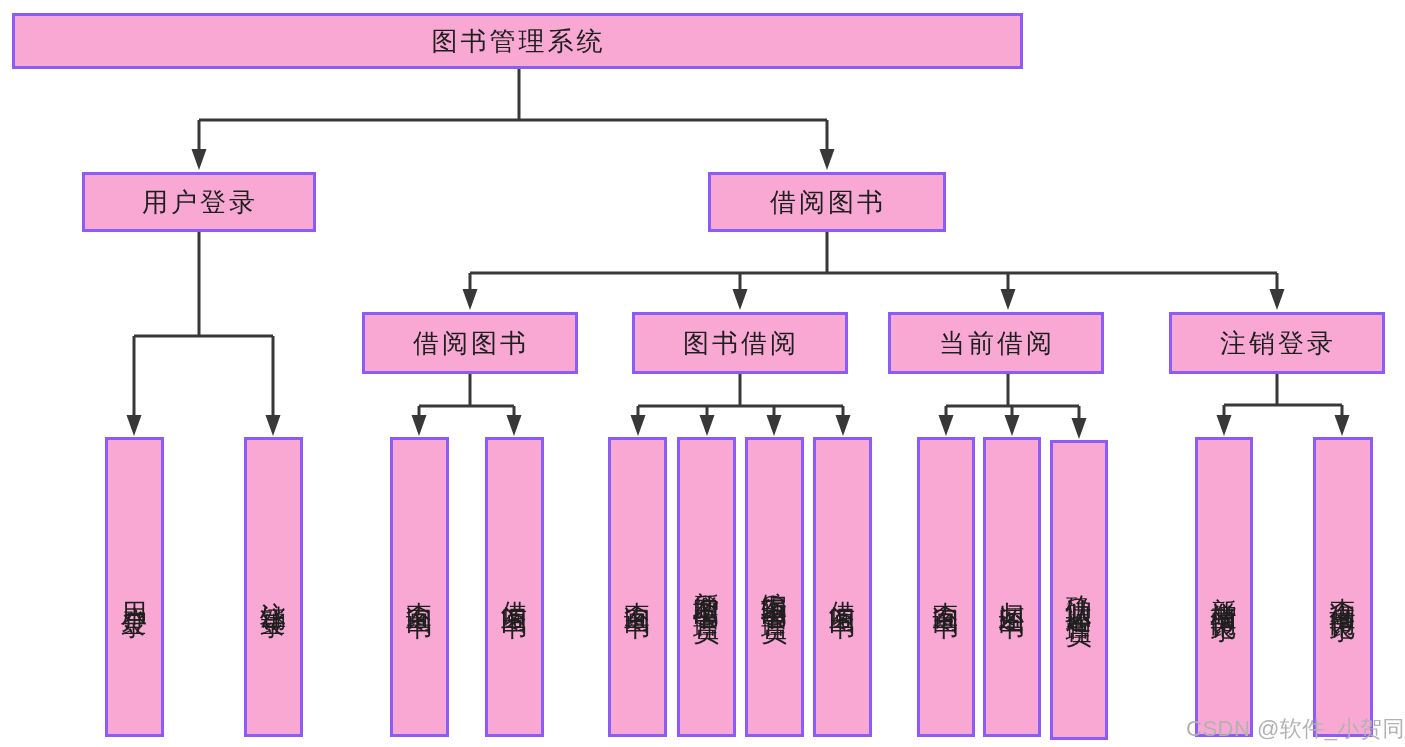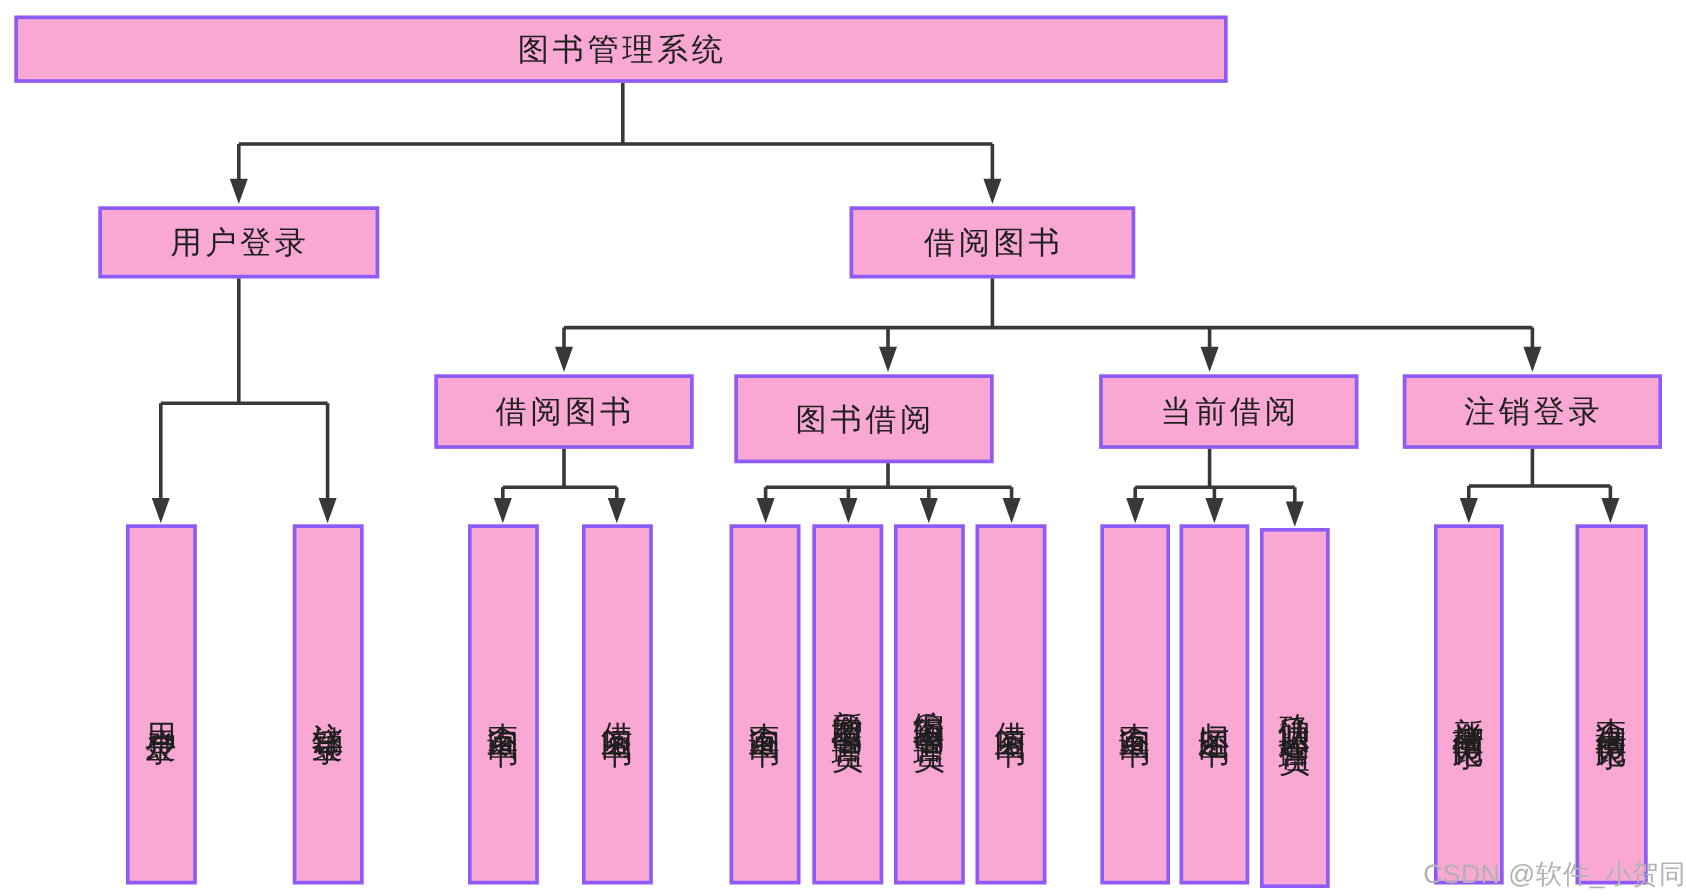--- a/index.html
+++ b/index.html
@@ -97,24 +97,24 @@
   <div class="box" style="left:82px;top:172px;width:234px;height:60px">
     <span class="hlabel">用户登录</span>
   </div>
   <div class="box" style="left:708px;top:172px;width:238px;height:60px">
     <span class="hlabel">借阅图书</span>
   </div>
 
   <div class="box" style="left:362px;top:312px;width:216px;height:62px">
     <span class="hlabel">借阅图书</span>
   </div>
-  <div class="box" style="left:612px;top:312px;width:216px;height:74px">
+  <div class="box" style="left:632px;top:312px;width:216px;height:62px">
     <span class="hlabel">图书借阅</span>
   </div>
-  <div class="box" style="left:916px;top:312px;width:216px;height:62px">
+  <div class="box" style="left:888px;top:312px;width:216px;height:62px">
     <span class="hlabel">当前借阅</span>
   </div>
   <div class="box" style="left:1169px;top:312px;width:216px;height:62px">
     <span class="hlabel">注销登录</span>
   </div>
 
   <div class="box vbox" style="left:105px;top:437px;width:59px;height:300px">
     <span class="vlabel">用户登录</span>
   </div>
   <div class="box vbox" style="left:244px;top:437px;width:59px;height:300px">

